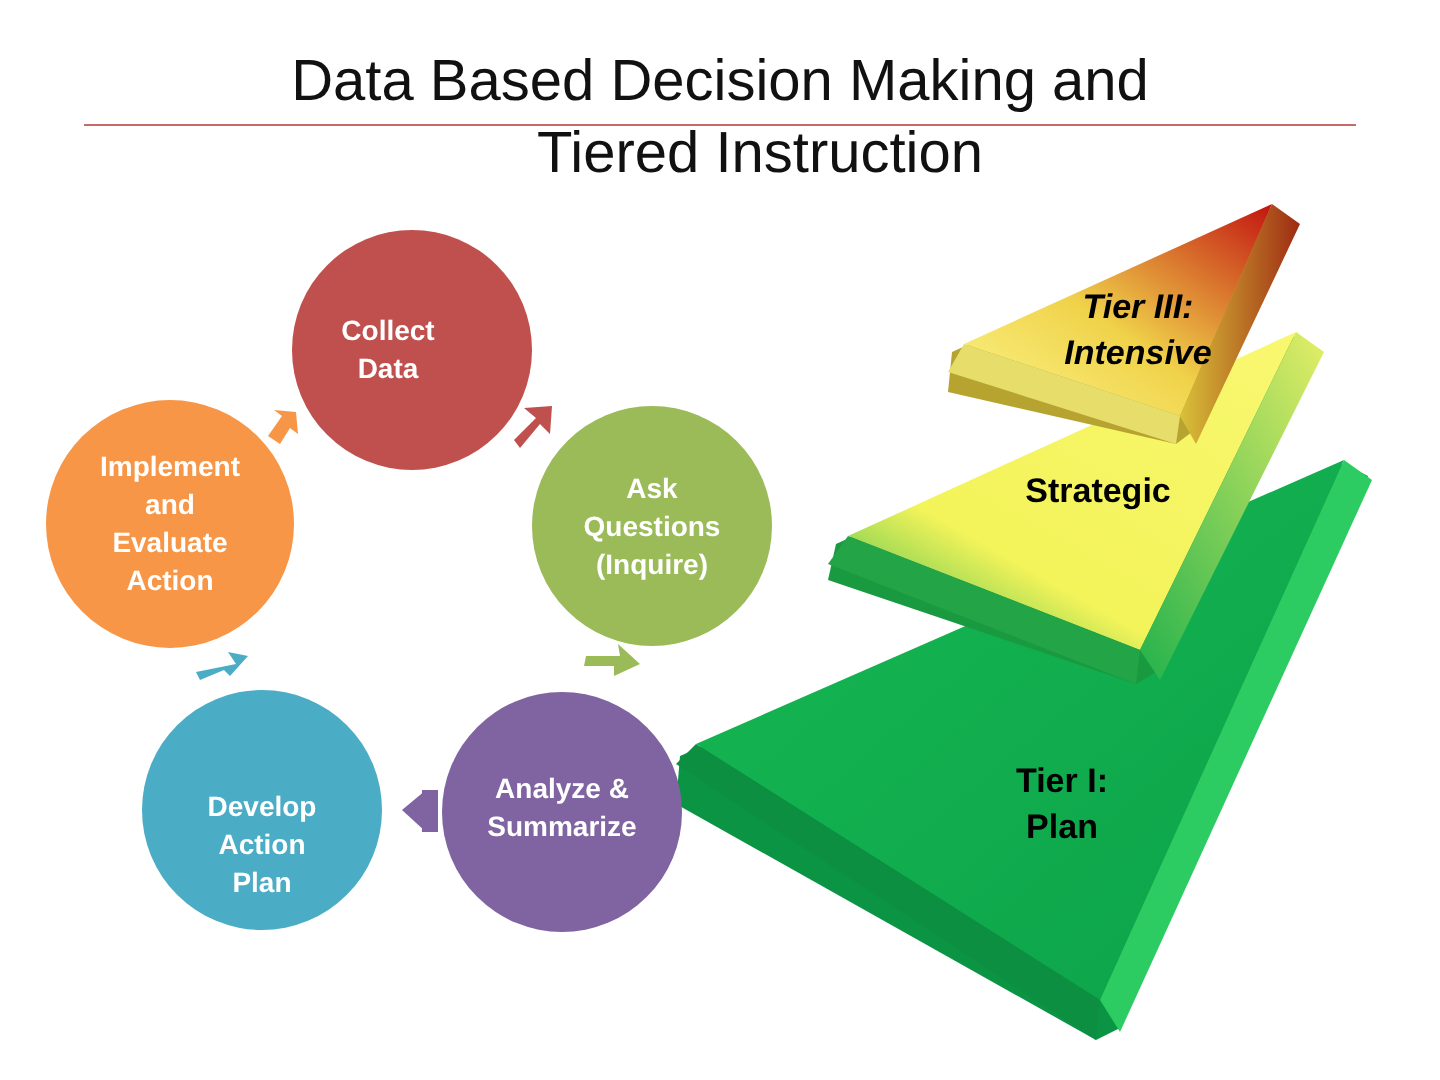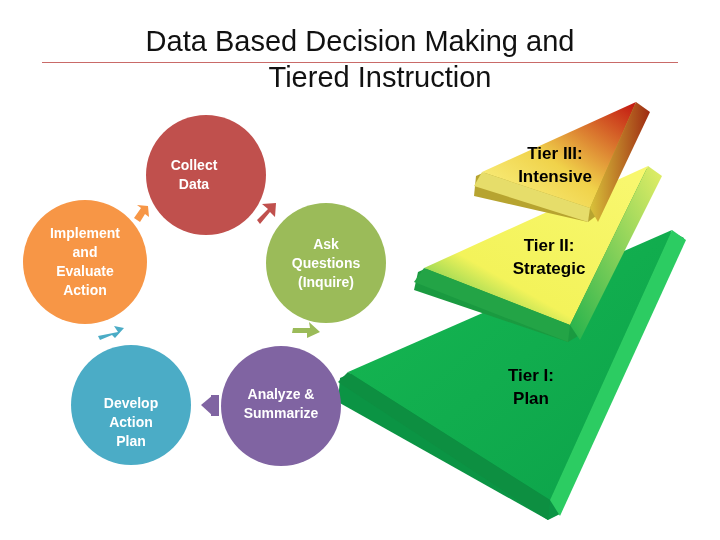--- a/index.html
+++ b/index.html
@@ -123,24 +123,23 @@
 </div>
 <div class="clabel" style="left:23px;top:200px;width:124px;height:124px;">
   <div>
     <span>Implement</span>
     <span>and</span>
     <span>Evaluate</span>
     <span>Action</span>
   </div>
 </div>
 
-<div class="tlabel" style="left:500px;top:142px;width:110px;">
+<div class="tlabel" style="left:514px;top:142px;width:110px;font-style:italic;">
   <span style="display:block;padding-left:0;">Tier III:</span>
   <span style="display:block;">Intensive</span>
 </div>
 <div class="tlabel" style="left:494px;top:234px;width:110px;">
-  <span style="display:block;">Tier II:</span>
   <span style="display:block;">Strategic</span>
 </div>
 <div class="tlabel" style="left:476px;top:364px;width:110px;">
-  <span style="display:block;">Tier I:</span>
+  <span style="display:block;margin-top:15px;">Tier I:</span>
   <span style="display:block;">Plan</span>
 </div>
 
 </body></html>

